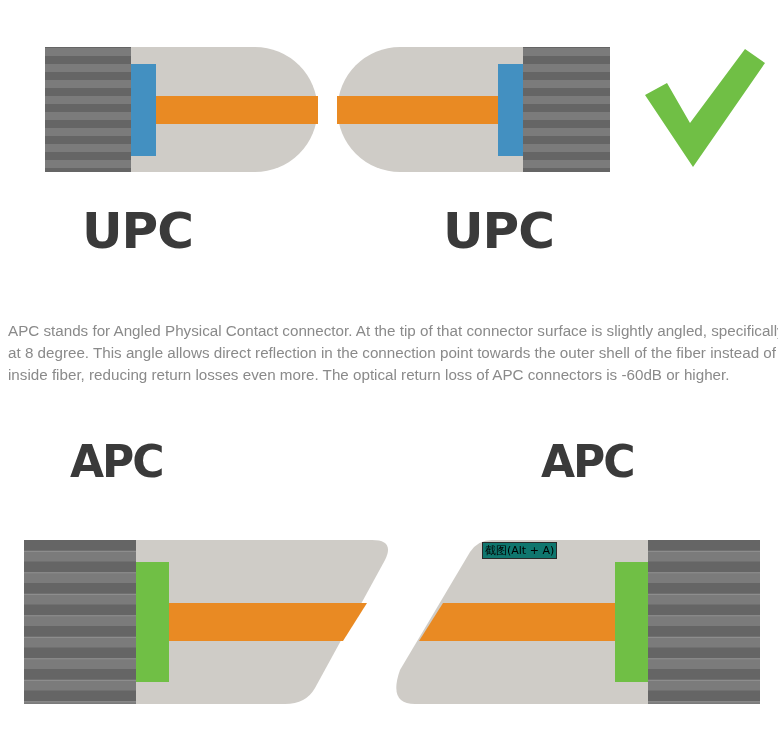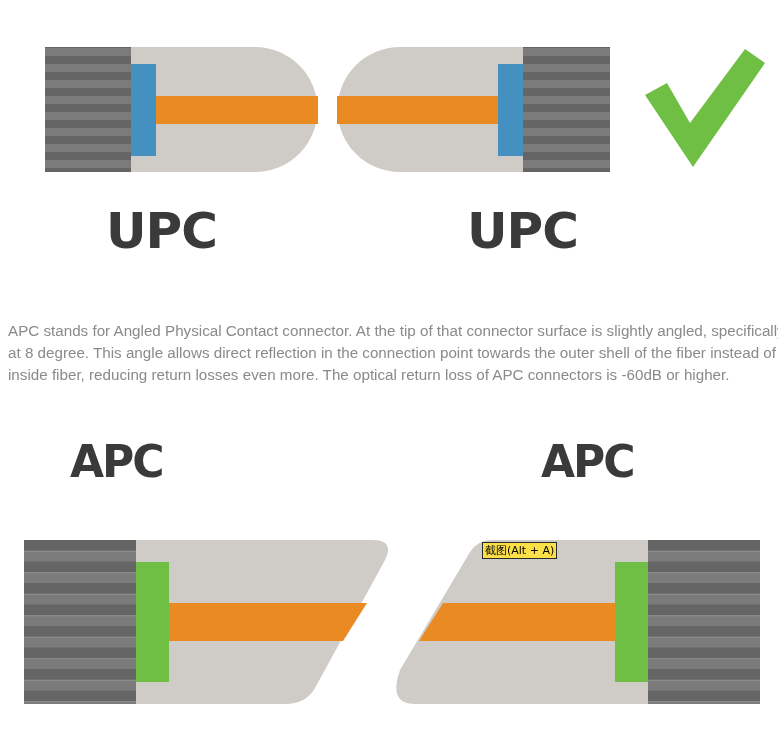--- a/index.html
+++ b/index.html
@@ -17,38 +17,38 @@
     .diagram-svg { position: absolute; left: 0; top: 0; }
     .big-label {
       position: absolute;
       font-family: "DejaVu Sans", sans-serif;
       font-weight: bold;
       color: #3a3a3a;
       letter-spacing: -1px;
       line-height: 1;
       white-space: nowrap;
     }
-    .upc-label { font-size: 50px; margin-left: 24px; }
+    .upc-label { font-size: 50px; }
     .apc-label { font-size: 44px; letter-spacing: -2px; }
     .desc {
       position: absolute;
       left: 0;
       top: 312px;
       width: 778px;
       font-family: "Liberation Sans", sans-serif;
       font-size: 15.2px;
       line-height: 22px;
       color: #8a8a8a;
       margin: 8px;
     }
     .tooltip {
       position: absolute;
       left: 482px;
       top: 542px;
-      background: #fde047;
+      background: #0f766e;
       border: 1px solid #2a2a2a;
       font-family: "DejaVu Sans", sans-serif;
       font-size: 11px;
       line-height: 15px;
       padding: 0 2px;
       color: #000;
       white-space: nowrap;
     }
   </style>
 </head>

